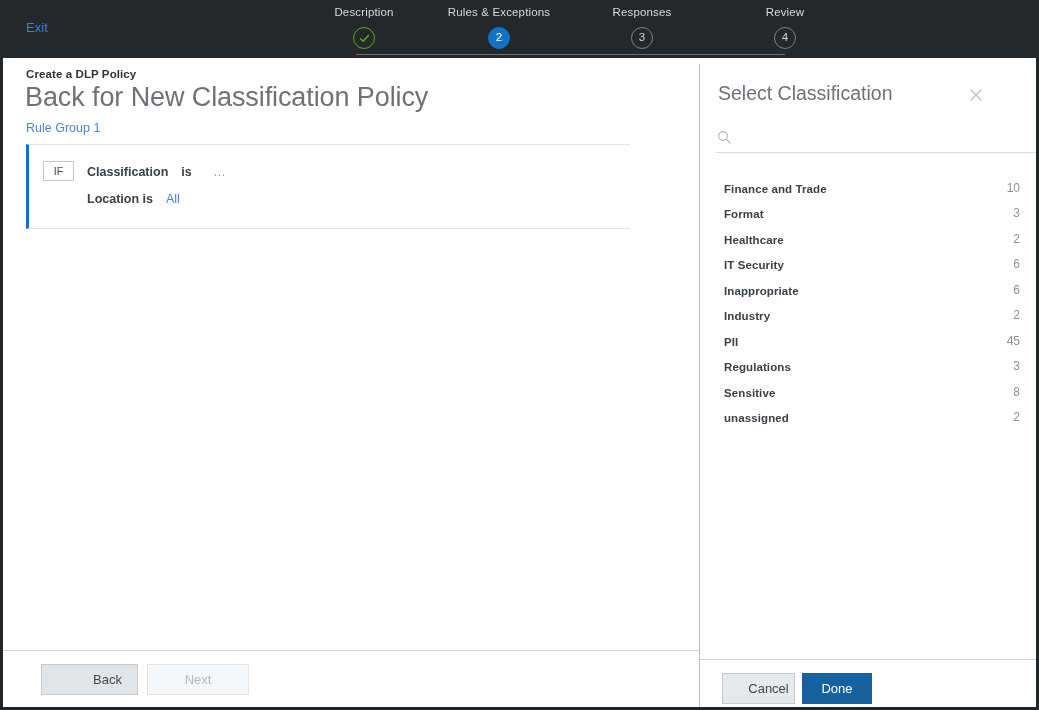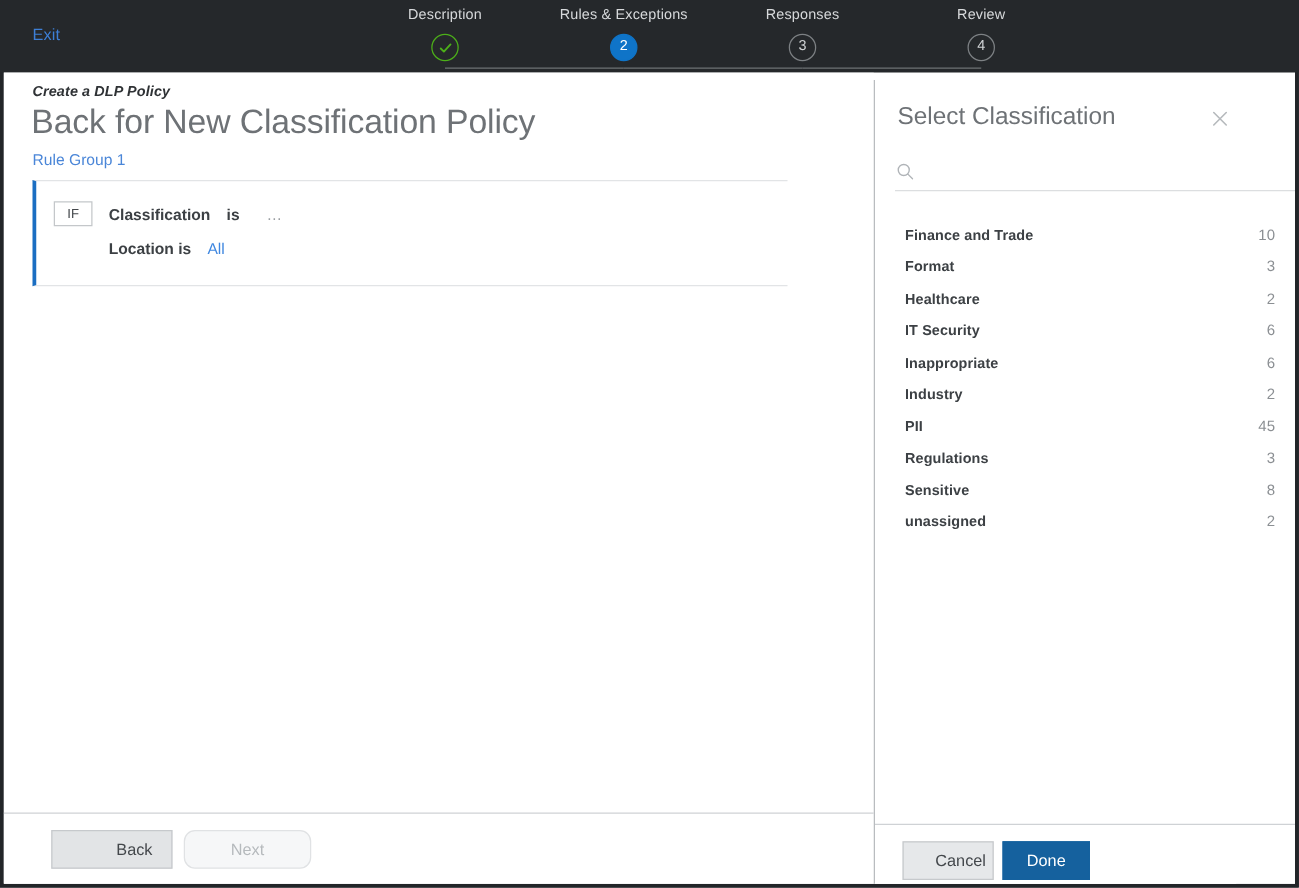--- a/index.html
+++ b/index.html
@@ -115,21 +115,20 @@
   }
 
   .breadcrumb {
     position: absolute;
     left: 23px;
     top: 10px;
     font-size: 11.5px;
     font-weight: bold;
     color: #2f3235;
     letter-spacing: .1px;
-    font-style: italic;
   }
 
   .page-title {
     position: absolute;
     left: 22px;
     top: 24px;
     font-size: 27px;
     font-weight: 300;
     color: #6e7276;
     letter-spacing: -.1px;
@@ -228,21 +227,20 @@
     padding-left: 36px;
   }
   .btn-next {
     left: 144px;
     top: 13px;
     width: 102px;
     background: #f6f7f8;
     color: #b6babd;
     border-color: #e0e2e4;
     cursor: default;
-    border-radius: 9px;
   }
 
   
   .drawer {
     position: absolute;
     left: 696px;
     top: 6px;
     width: 290px;
     height: 649px;
     background: #ffffff;
@@ -365,21 +363,21 @@
 
   <div class="topbar">
     <span class="exit-link">Exit</span>
 
     <div class="stepper">
 
       <div class="connector" style="left:70px;width:143px;"></div>
       <div class="connector" style="left:213px;width:143px;"></div>
       <div class="connector" style="left:356px;width:143px;"></div>
 
-      <div class="step" style="left:0px;">
+      <div class="step" style="left:8px;">
         <div class="step-label">Description</div>
         <div class="step-node done">
           <svg width="13" height="13" viewBox="0 0 13 13" aria-hidden="true">
             <path d="M2.6 6.8 L5.1 9.3 L10.4 3.5" fill="none" stroke="#4caf19" stroke-width="1.5" stroke-linecap="round" stroke-linejoin="round"></path>
           </svg>
         </div>
       </div>
 
       <div class="step" style="left:143px;">
         <div class="step-label">Rules &amp; Exceptions</div>

